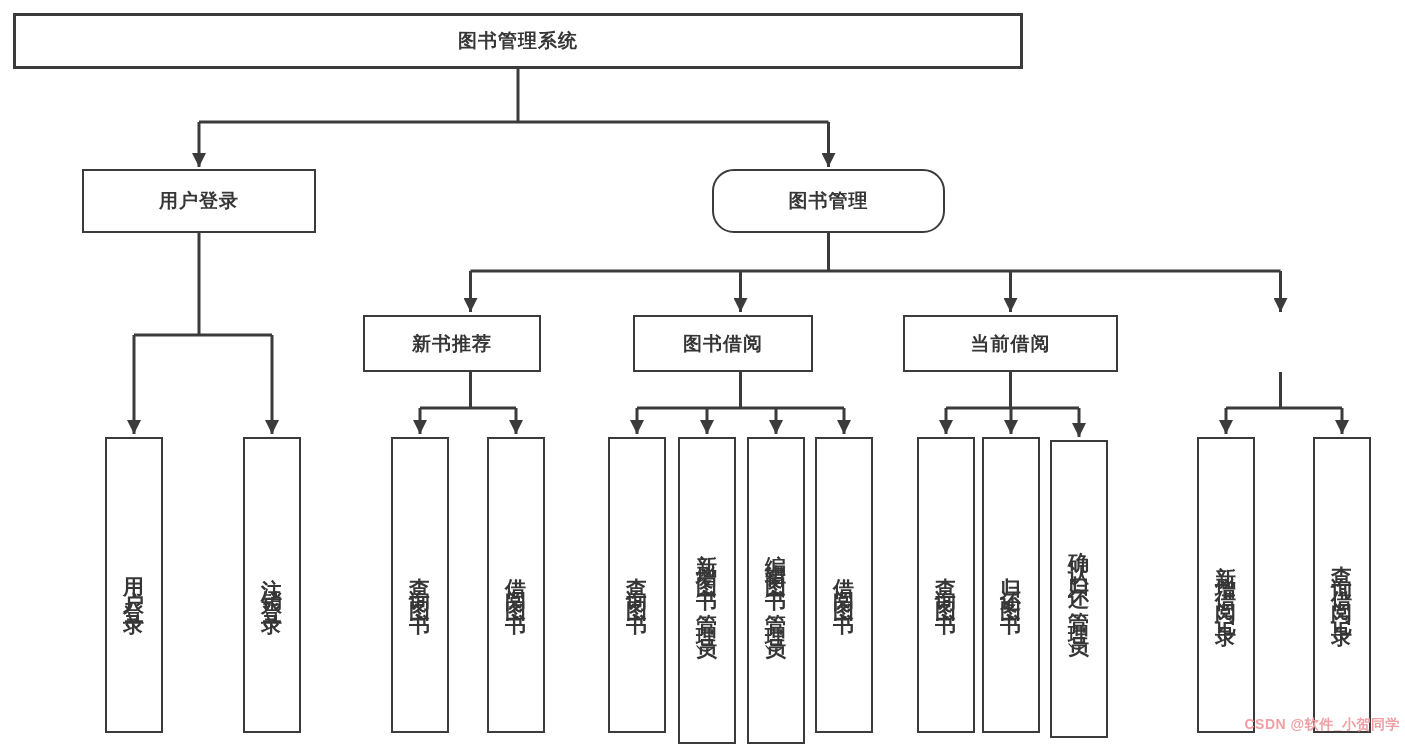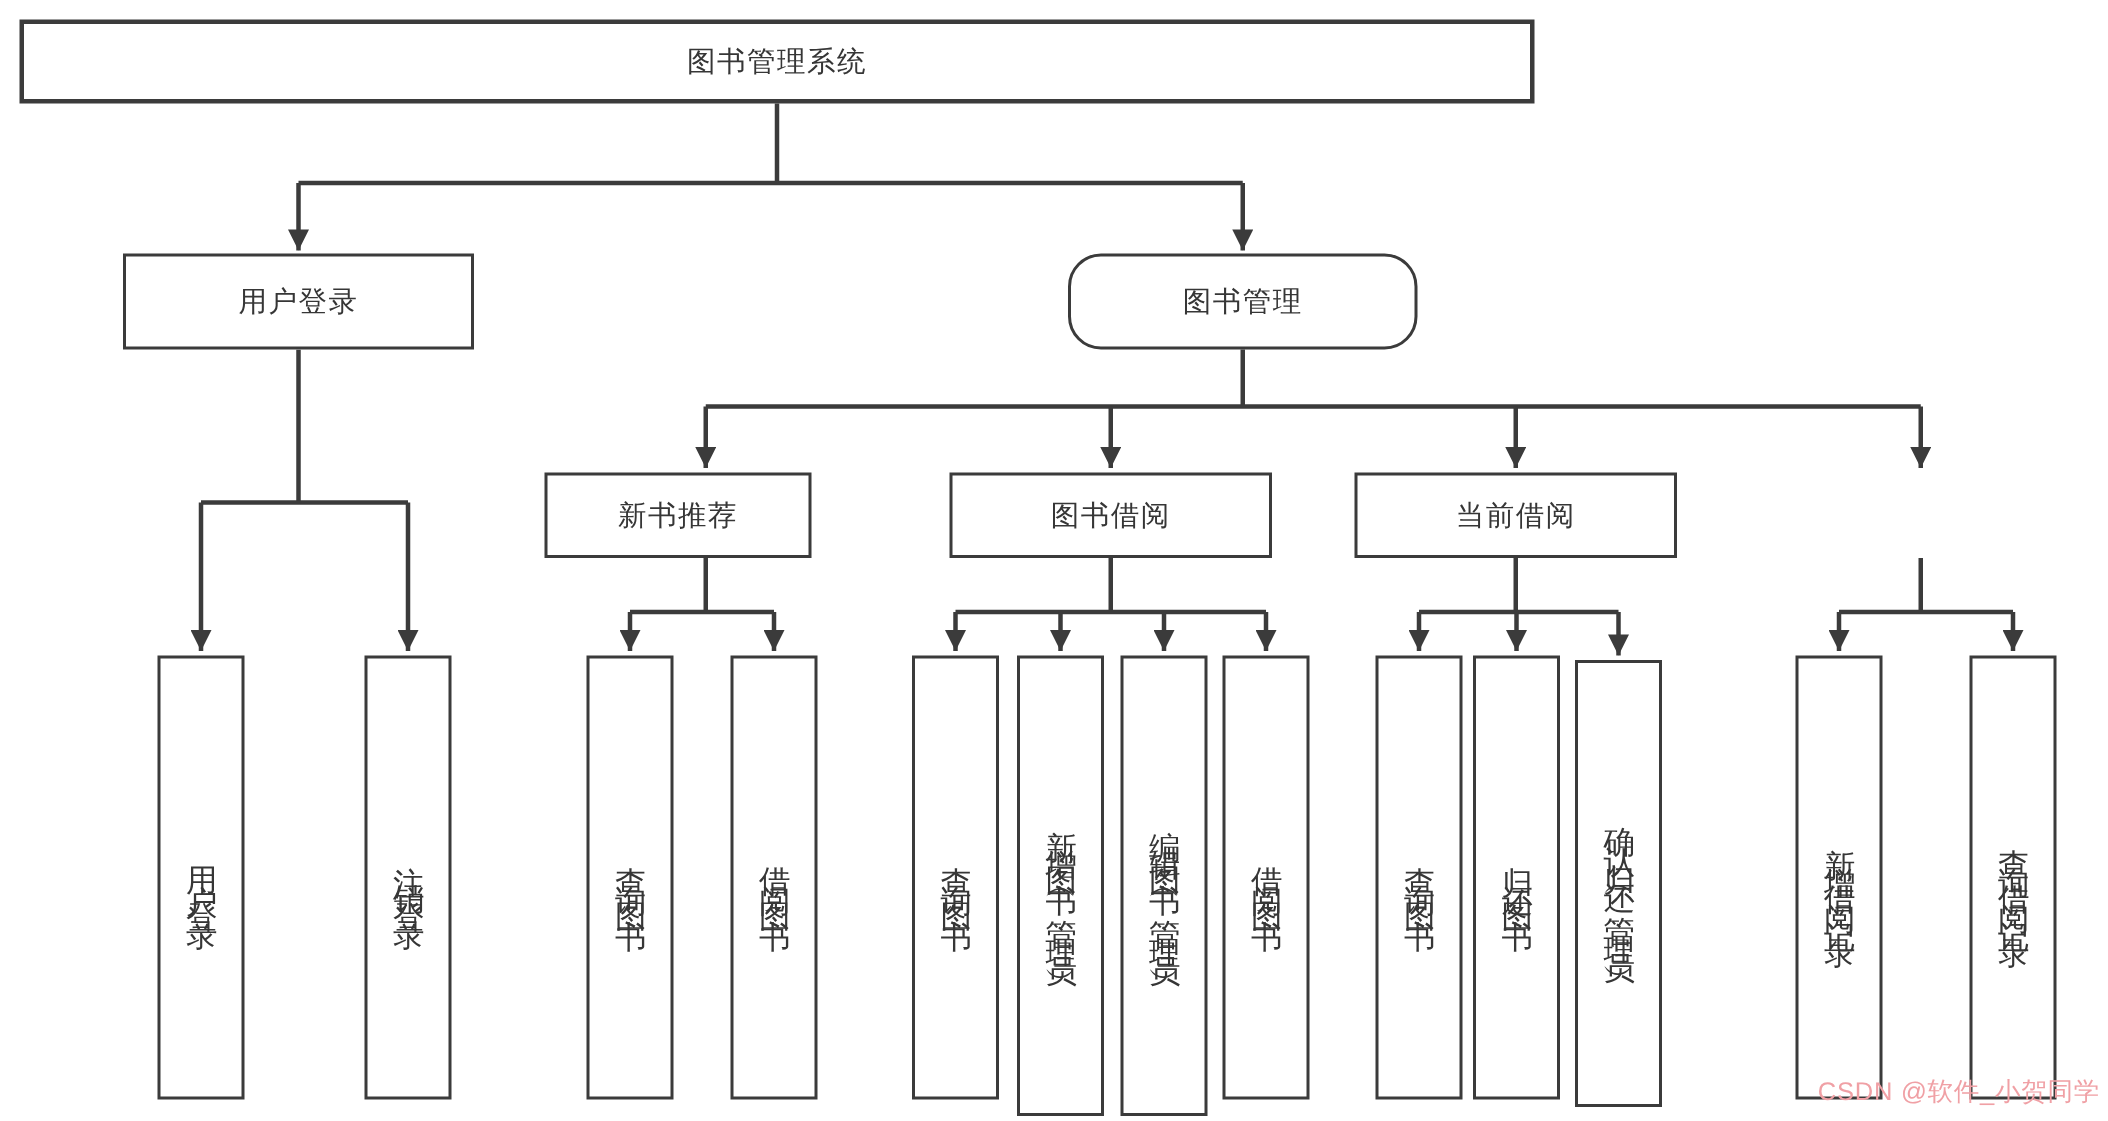--- a/index.html
+++ b/index.html
@@ -3,20 +3,21 @@
 <meta charset="utf-8">
 <style>
   html, body { margin: 0; padding: 0; background: #ffffff; }
   .canvas {
     position: relative;
     width: 1405px;
     height: 747px;
     background: var(--color-box_bg, #ffffff);
     font-family: "Liberation Sans", "DejaVu Sans", sans-serif;
     overflow: hidden;
+    font-weight: bold;
   }
   .connectors {
     position: absolute;
     left: 0; top: 0;
     width: 1405px; height: 747px;
   }
   .connectors path.cl, .connectors path.ca {
     stroke: var(--color-line, #3b3b3b);
     stroke-width: 3;
     fill: none;
@@ -41,21 +42,21 @@
     writing-mode: vertical-rl;
     text-orientation: mixed;
     font-size: 21px;
     letter-spacing: 12px;
     line-height: 1;
   }
   .watermark {
     position: absolute;
     right: 5px;
     top: 716px;
-    font-size: 17px;
+    font-size: 14px;
     letter-spacing: 0.5px;
     color: var(--color-watermark, #f0a0a5);
     z-index: 5;
     white-space: nowrap;
   }
 </style>
 </head>
 <body>
 
 <div class="canvas">
@@ -107,21 +108,21 @@
     <path class="ca" d="M1226,408 L1226,434" marker-end="url(#arw)"></path>
     <path class="ca" d="M1342,408 L1342,434" marker-end="url(#arw)"></path>
   </svg>
 
   <div class="node root" style="left:13px; top:13px; width:1010px; height:56px;">图书管理系统</div>
 
   <div class="node" style="left:82px; top:169px; width:234px; height:64px;">用户登录</div>
   <div class="node" style="left:712px; top:169px; width:233px; height:64px;border-radius:22px;">图书管理</div>
 
   <div class="node" style="left:363px; top:315px; width:178px; height:57px;">新书推荐</div>
-  <div class="node" style="left:633px; top:315px; width:215px; height:57px;">图书借阅</div>
+  <div class="node" style="left:633px; top:315px; width:180px; height:57px;">图书借阅</div>
   <div class="node" style="left:903px; top:315px; width:215px; height:57px;">当前借阅</div>
 
   <div class="node vnode" style="left:105px; top:437px; width:58px; height:296px;">
     <span class="vtext">用户登录</span>
   </div>
   <div class="node vnode" style="left:243px; top:437px; width:58px; height:296px;">
     <span class="vtext">注销登录</span>
   </div>
 
   <div class="node vnode" style="left:391px; top:437px; width:58px; height:296px;">

